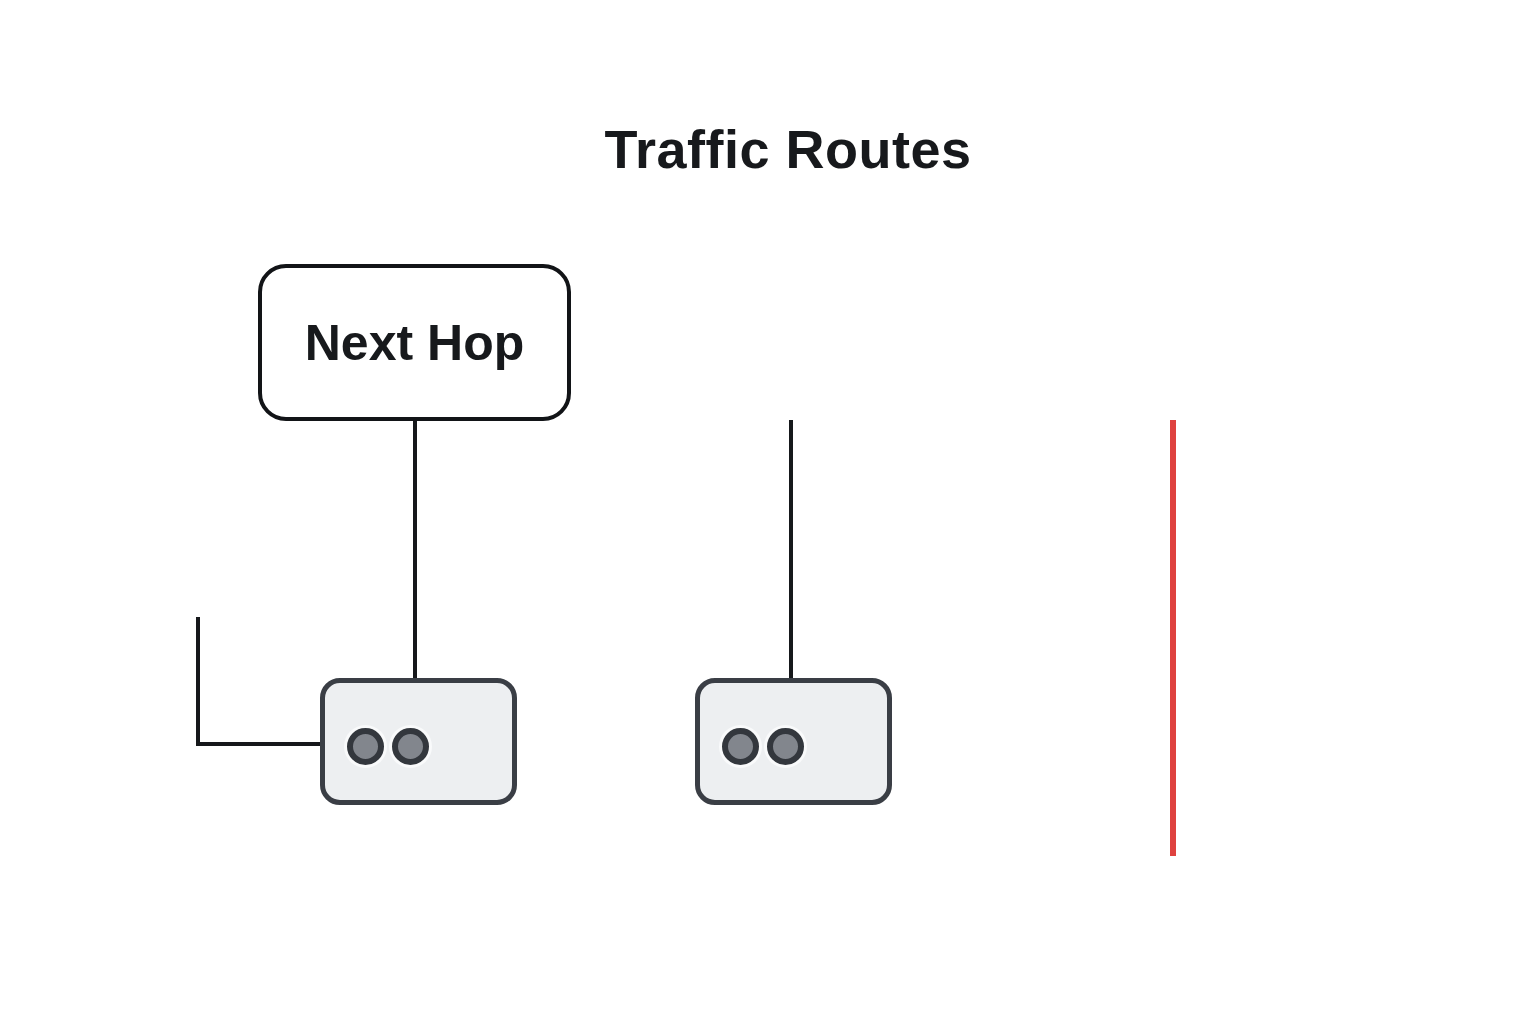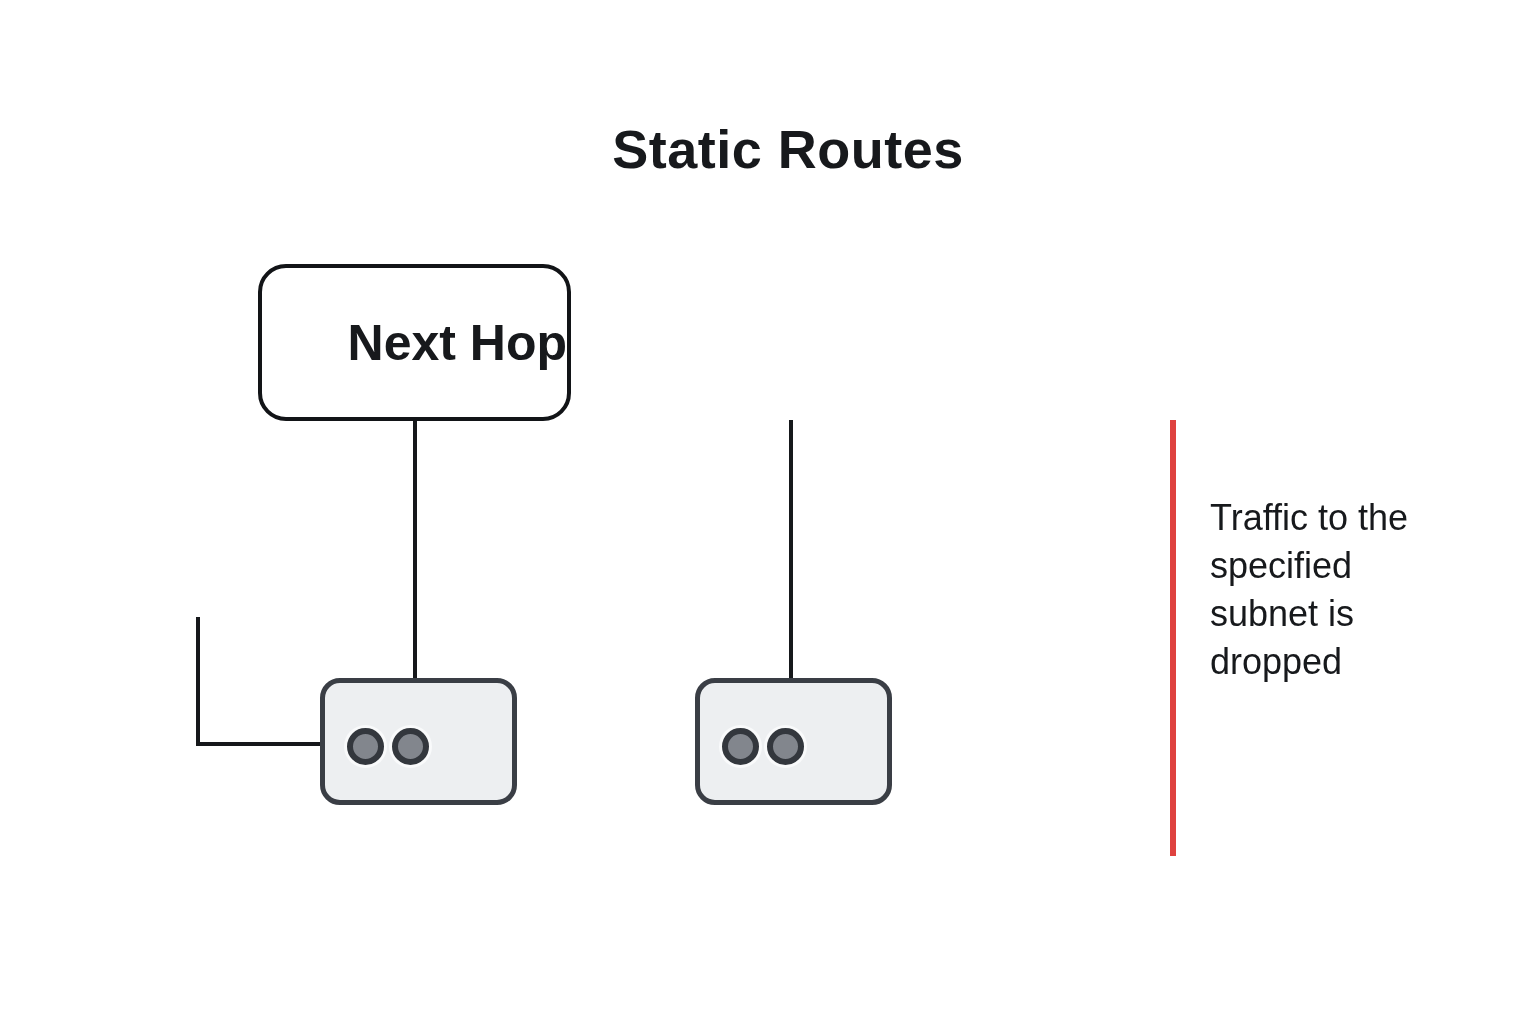--- a/index.html
+++ b/index.html
@@ -28,21 +28,21 @@
   }
   .route-box {
     position: absolute;
     top: 264px;
     height: 157px;
     background: #ffffff;
     border: 4px solid #121417;
     border-radius: 28px;
     display: flex;
     align-items: center;
-    justify-content: flex-end;
+    justify-content: center;
     font-size: 50px;
     font-weight: bold;
     color: #17191c;
     z-index: 2;
   }
   .route-box.b1 { left: 258px; width: 313px; }
   .route-box.b2 { left: 630px; width: 322px; }
   .route-box.b3 { left: 1010px; width: 327px; }
 
   .vline, .hline {
@@ -112,21 +112,21 @@
     font-weight: normal;
     line-height: 48px;
     color: #17191c;
   }
 </style>
 </head>
 <body>
 
 <div class="canvas">
 
-  <div class="title">Static Routes</div>
+  <div class="title">Traffic Routes</div>
 
   <div class="vline connector-1"></div>
   <div class="vline connector-2"></div>
   <div class="red-line"></div>
 
   <div class="vline subnet-vline"></div>
   <div class="hline subnet-hline"></div>
 
   <div class="route-box b1">
     <span>Next Hop</span>
@@ -135,15 +135,14 @@
 
   <div class="device-box d1">
     <div class="port p1"></div>
     <div class="port p2"></div>
   </div>
   <div class="device-box d2">
     <div class="port p1"></div>
     <div class="port p2"></div>
   </div>
 
-  <div class="note">Traffic to the specified subnet is dropped</div>
 
 </div>
 
 </body></html>

